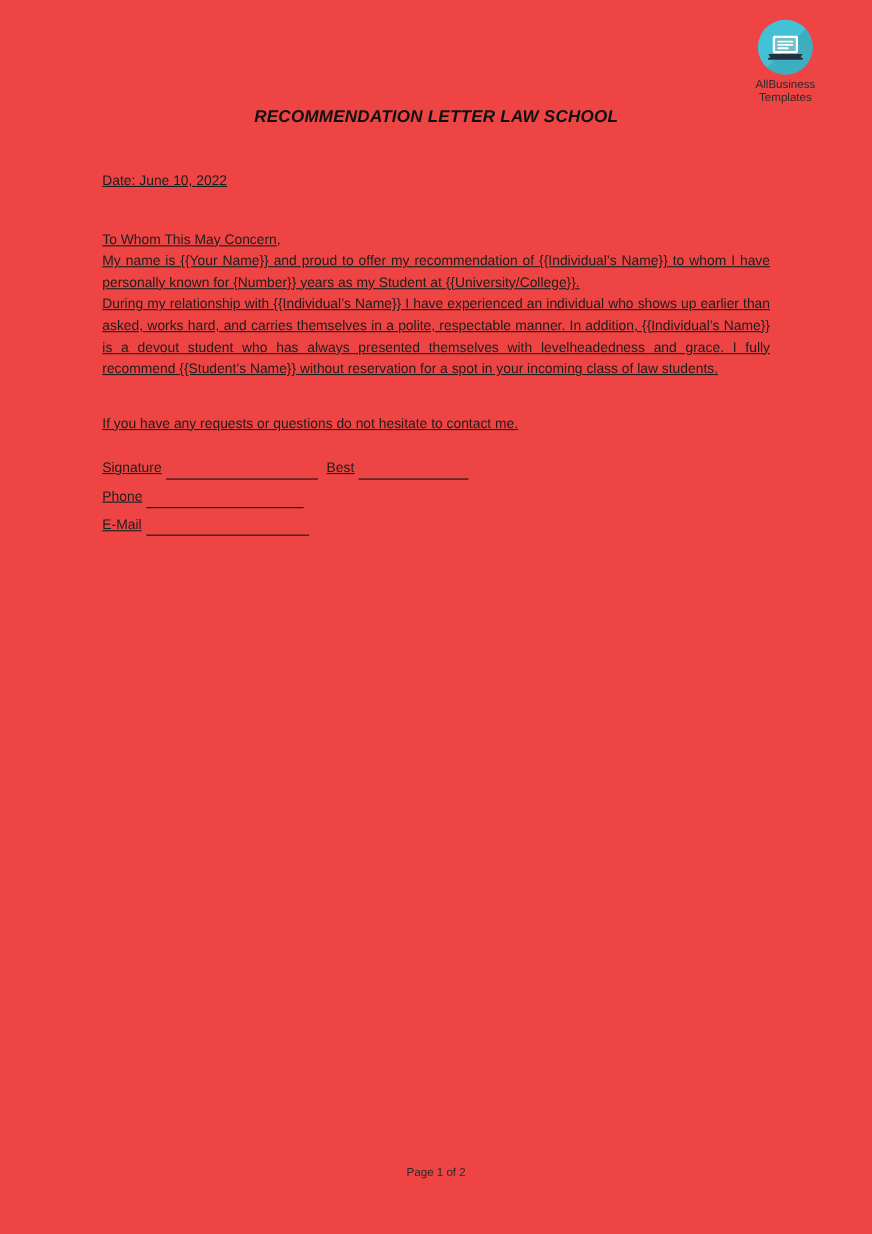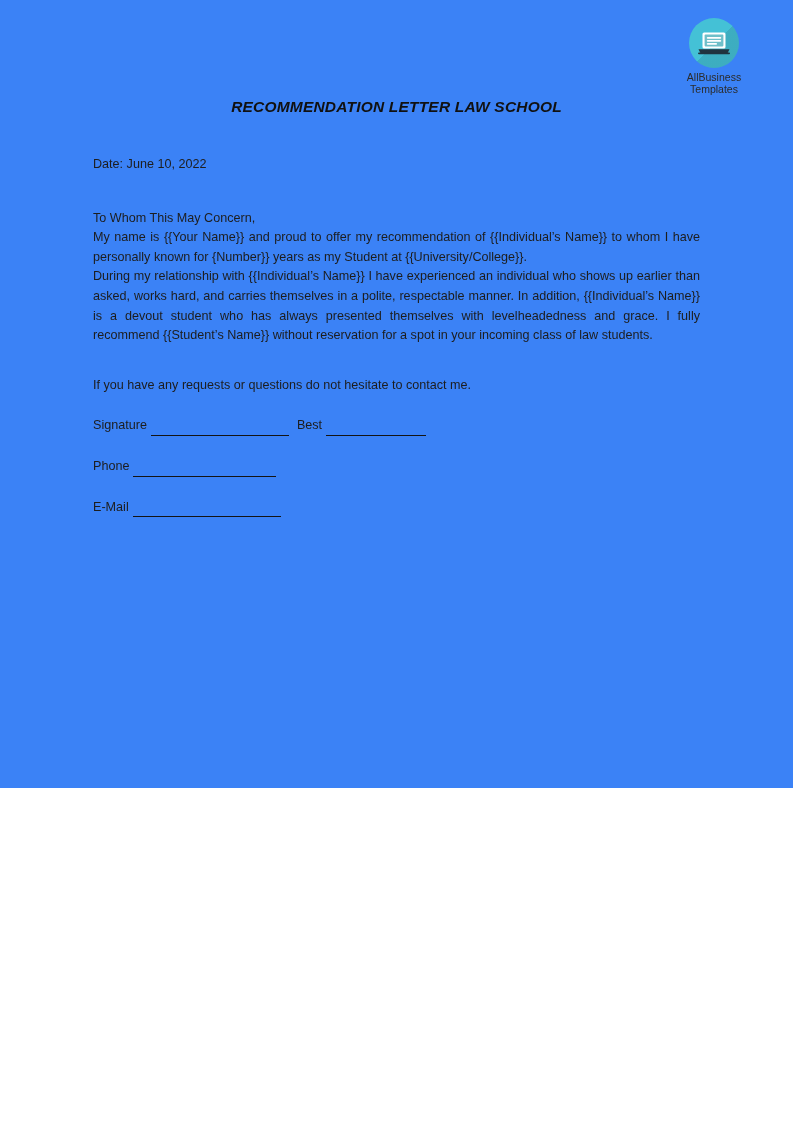--- a/index.html
+++ b/index.html
@@ -6,22 +6,22 @@
     margin: 0;
     padding: 0;
     background: #ffffff;
   }
   body {
     font-family: "Liberation Sans", sans-serif;
   }
   .page {
     position: relative;
     width: 793px;
-    height: 788px;
-    background: #3b82f6;
+    height: 1122px;
+    background: #ef4444;
     overflow: hidden;
     box-sizing: border-box;
   }
 
   
   .logo-block {
     position: absolute;
     top: 18px;
     left: 672px;
     width: 84px;
@@ -70,36 +70,37 @@
     font-size: 15.5px;
     letter-spacing: 0.2px;
     color: #111111;
     font-family: "Liberation Sans", sans-serif;
     font-style: italic;
   }
   .body-text {
     font-size: 12.6px;
     color: #1d1d1d;
     line-height: 19.6px;
+    text-decoration: underline;
   }
   .date-line { margin-top: 39px; }
   .salutation { margin-top: 34px; }
   .para {
     text-align: justify;
     text-justify: inter-word;
   }
   .para-closing { margin-top: 30px; }
   .sign-off { margin-top: 22px; }
 
   .sig-block { margin-top: 21px; }
   .sig-row {
     margin-top: 0;
     white-space: nowrap;
   }
-  .sig-row + .sig-row { margin-top: 21px; }
+  .sig-row + .sig-row { margin-top: 6px; }
   .rule {
     display: inline-block;
     border-bottom: 1.3px solid #141414;
     vertical-align: bottom;
     height: 13px;
     margin-left: 4px;
     margin-right: 2px;
   }
   .rule-sig   { width: 138px; }
   .rule-date  { width: 100px; }

